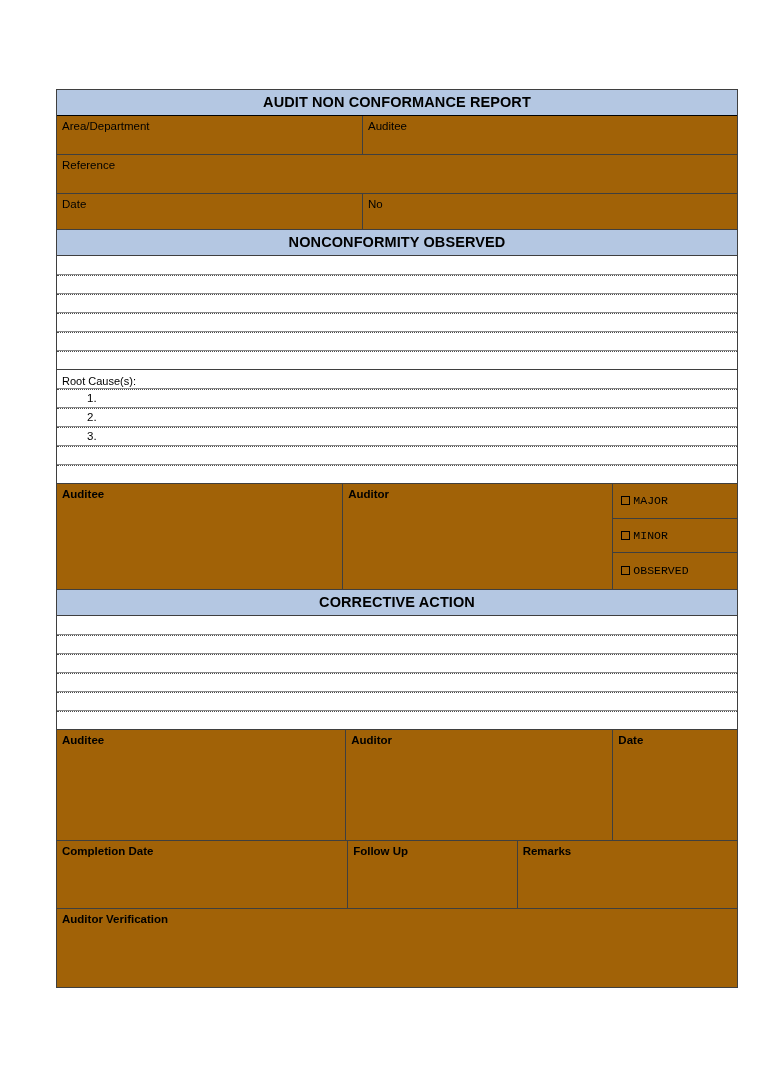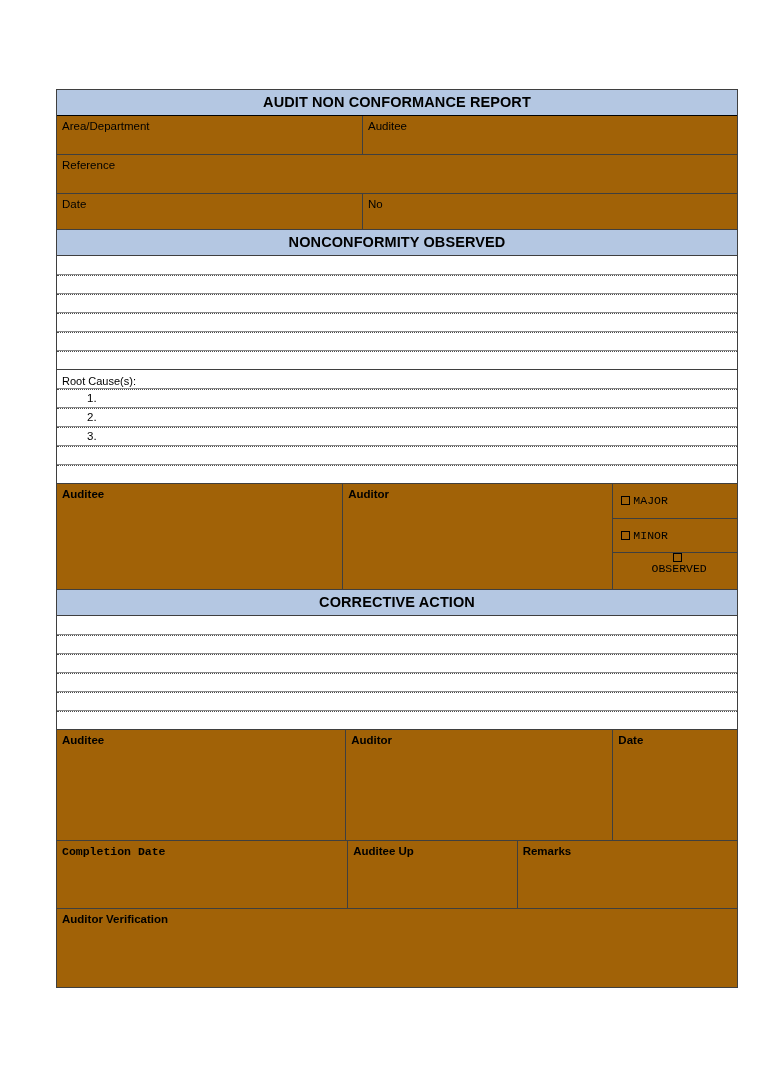--- a/index.html
+++ b/index.html
@@ -137,37 +137,37 @@
 
   .check-cell {
     height: 34.6px;
     box-sizing: border-box;
     display: flex;
     align-items: center;
     padding-left: 8px;
     font-size: 11.5px;
     border-bottom: 1px solid #3f3f3f;
   }
-  .check-cell:last-child { border-bottom: none; flex-direction: column; }
+  .check-cell:last-child { border-bottom: none; }
   .check-box {
     display: inline-block;
     width: 9px;
     height: 9px;
     border: 1.6px solid #000;
     margin-right: 3px;
     box-sizing: border-box;
     flex: none;
   }
 
   
   .low-auditee { width: 290px; }
   .low-auditor { width: 268px; }
   .low-date    { width: 124px; border-right: none; }
 
-  .comp-date   { width: 292px; font-family: Liberation Mono, monospace; }
+  .comp-date   { width: 292px; }
   .follow-up   { width: 170px; }
   .remarks     { width: 220px; border-right: none; }
 
   .verify      { width: 100%; border-right: none; }
 </style>
 </head>
 <body>
 
 <div id="form-sheet">
 
@@ -247,21 +247,21 @@
   </div>
 
   <div class="row rowline">
     <div class="cell bold low-auditee h110">Auditee</div>
     <div class="cell bold low-auditor h110">Auditor</div>
     <div class="cell bold low-date h110">Date</div>
   </div>
 
   <div class="row rowline">
     <div class="cell bold comp-date h67">Completion Date</div>
-    <div class="cell bold follow-up h67">Auditee Up</div>
+    <div class="cell bold follow-up h67">Follow Up</div>
     <div class="cell bold remarks h67">Remarks</div>
   </div>
 
   <div class="row">
     <div class="cell bold verify h78">Auditor Verification</div>
   </div>
 
 </div>
 
 </body></html>

